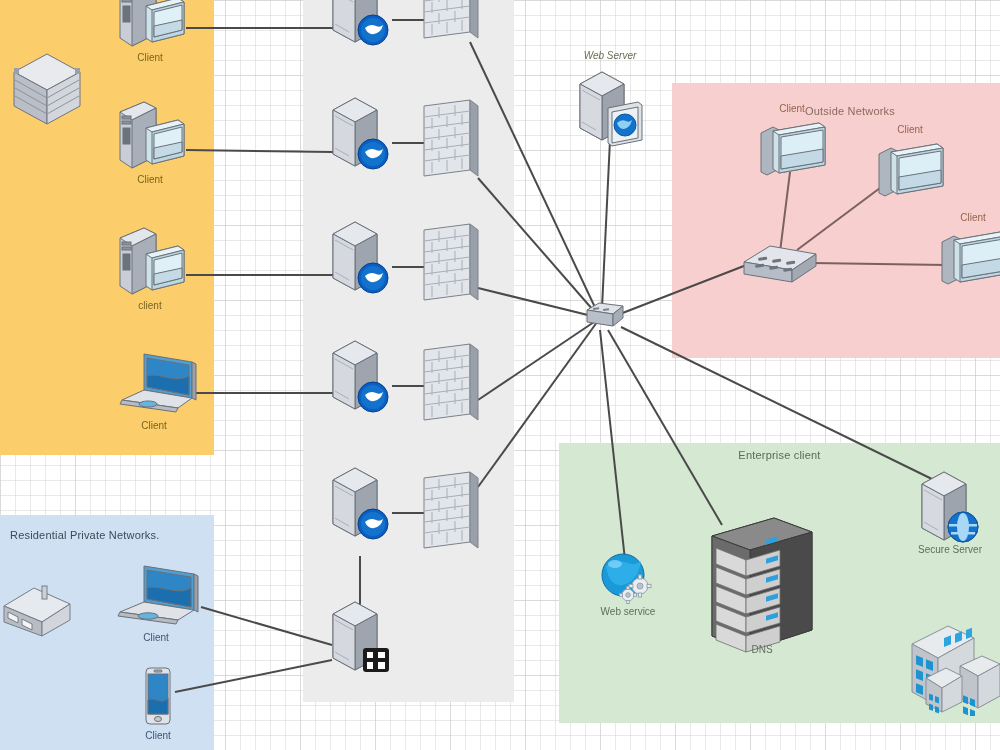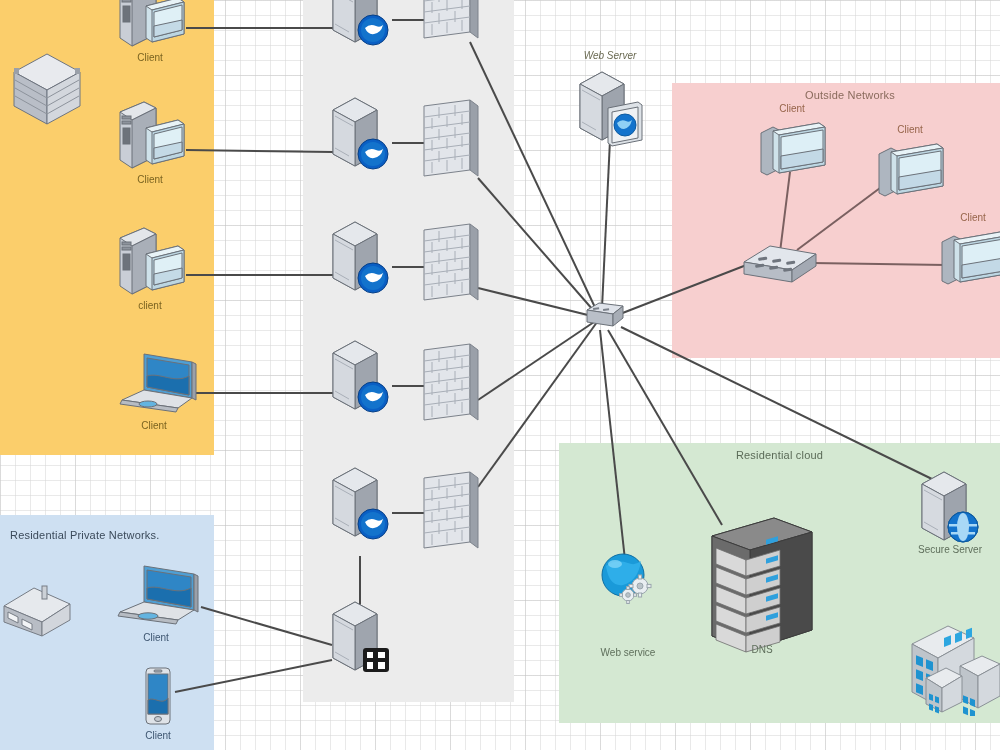--- a/index.html
+++ b/index.html
@@ -19,21 +19,21 @@
   .zone{position:absolute;}
   .zone .zlabel{
     position:absolute;left:0;right:0;text-align:center;
     font-size:11px;letter-spacing:.2px;white-space:nowrap;
   }
   #zone-yellow{left:0;top:-40px;width:214px;height:495px;background:#FBCE6B;}
   #zone-blue{left:0;top:515px;width:214px;height:235px;background:#CEE0F2;}
   #zone-blue .zlabel{top:14px;left:10px;right:auto;text-align:left;color:#3b4a5a;}
   #zone-gray{left:303px;top:-40px;width:211px;height:742px;background:#ECECEC;}
   #zone-pink{left:672px;top:83px;width:328px;height:275px;background:#F7CFCF;}
-  #zone-pink .zlabel{top:6px;color:#8a6b5d;padding-left:28px;}
+  #zone-pink .zlabel{top:22px;color:#8a6b5d;padding-left:28px;}
   #zone-green{left:559px;top:443px;width:441px;height:280px;background:#D4E8D2;}
   #zone-green .zlabel{top:6px;color:#5b6b58;}
 
   svg#links{position:absolute;left:0;top:0;width:1000px;height:750px;overflow:visible;}
   svg#links line{stroke:#4a4a4a;stroke-width:2;}
   svg#links line.pinkwire{stroke:#7a6060;}
 
   .node{position:absolute;}
   .node .lbl{
     position:absolute;left:50%;transform:translateX(-50%);
@@ -62,21 +62,21 @@
 
   <div class="zone" id="zone-gray">
     <div class="zlabel gray-t"></div>
   </div>
 
   <div class="zone" id="zone-pink">
     <div class="zlabel pink-t">Outside Networks</div>
   </div>
 
   <div class="zone" id="zone-green">
-    <div class="zlabel green-t">Residential cloud</div>
+    <div class="zlabel green-t">Enterprise client</div>
   </div>
 
   <svg id="links">
 
     <line x1="186" y1="28" x2="333" y2="28"></line>
     <line x1="186" y1="150" x2="333" y2="152"></line>
     <line x1="186" y1="275" x2="333" y2="275"></line>
     <line x1="196" y1="393" x2="333" y2="393"></line>
 
     <line x1="392" y1="20" x2="424" y2="20"></line>
@@ -588,21 +588,21 @@
             <circle r="6"></circle>
               <circle r="2.3" fill="#b9c3c9"></circle>
             <rect x="-1.3" y="-8.5" width="2.6" height="3"></rect>
               <rect x="-1.3" y="5.5" width="2.6" height="3"></rect>
             <rect x="-8.5" y="-1.3" width="3" height="2.6"></rect>
               <rect x="5.5" y="-1.3" width="3" height="2.6"></rect>
           </g>
         </g>
       </svg>
     </span>
-    <span class="lbl green-t" style="top:56px;margin-top:41px;">Web service</span>
+    <span class="lbl green-t" style="top:56px;">Web service</span>
   </div>
 
   <div class="node" id="n-dns" style="left:706px;top:512px;">
     <span class="ico">
       <svg width="112" height="144" viewBox="0 0 112 144">
         <g stroke="#3d3d3d" stroke-width="1">
           <polygon points="6,24 68,6 106,20 106,118 44,138 6,124" fill="#5c5c5c"></polygon>
           <polygon points="6,24 68,6 106,20 44,38" fill="#8a8a8a"></polygon>
           <polygon points="44,38 106,20 106,118 44,138" fill="#4a4a4a"></polygon>
           <polygon points="6,24 44,38 44,138 6,124" fill="#6b6b6b"></polygon>

